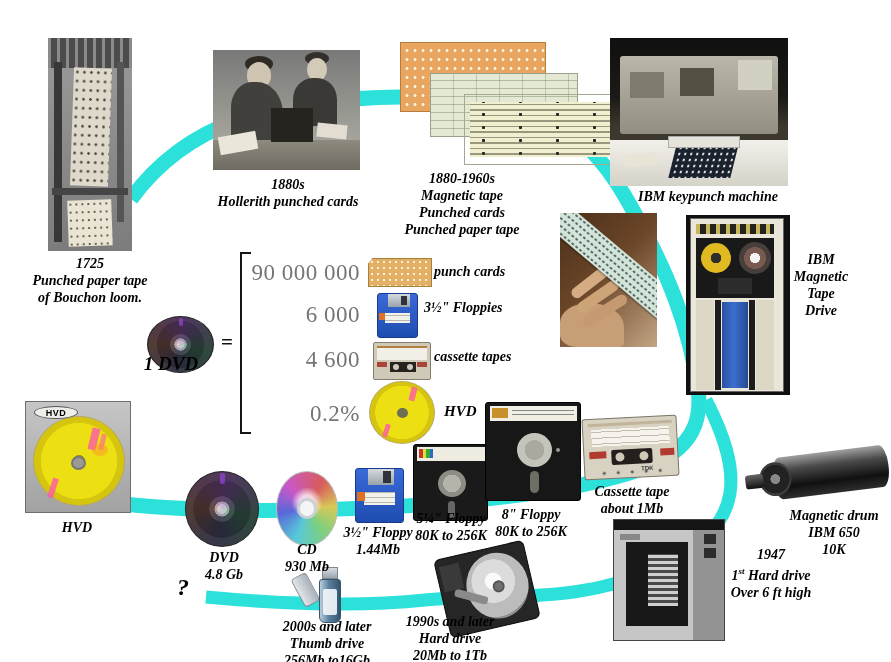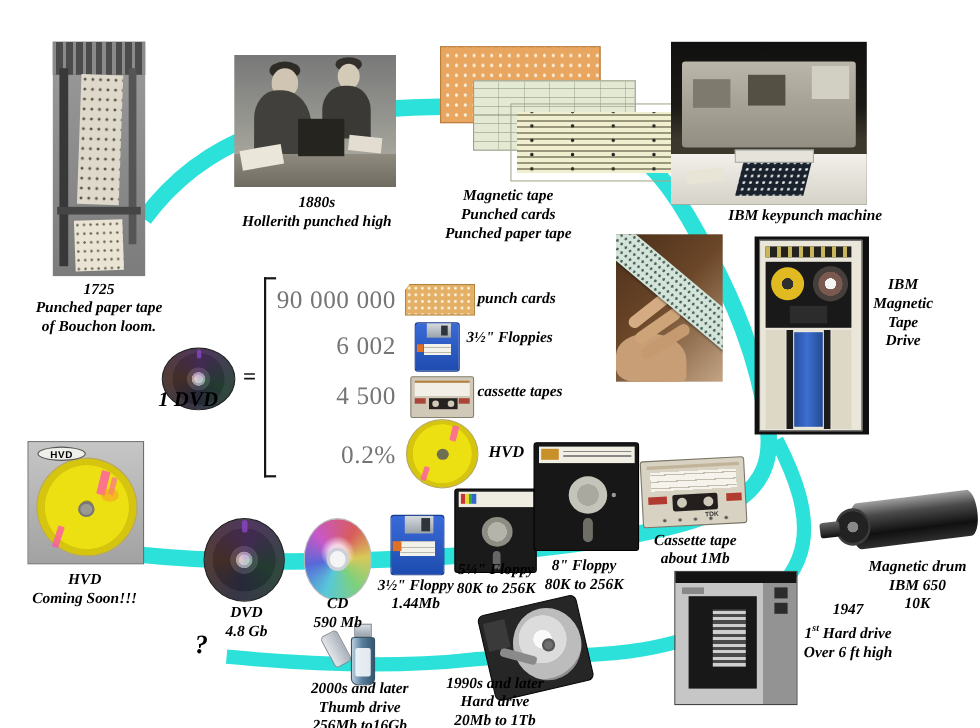--- a/index.html
+++ b/index.html
@@ -71,43 +71,44 @@
     <div class="a" style="left:92px;top:2px;width:24px;height:13px;background:#332f2a;border-radius:50%;"></div>
     <div class="a" style="left:94px;top:8px;width:20px;height:23px;background:#d4cab8;border-radius:50%;"></div>
     <div class="a" style="left:80px;top:28px;width:44px;height:48px;background:#3a3936;border-radius:45% 45% 0 0;"></div>
     <div class="a" style="left:0;bottom:0;width:100%;height:30px;background:linear-gradient(180deg,#8e8a7e,#6f6b61);"></div>
     <div class="a" style="left:58px;top:58px;width:42px;height:34px;background:#26241f;"></div>
     <div class="a" style="left:6px;top:84px;width:38px;height:18px;background:#eae6da;transform:rotate(-10deg);"></div>
     <div class="a" style="left:104px;top:74px;width:30px;height:14px;background:#e2ddd0;transform:rotate(6deg);"></div>
   </div>
   <div class="cap" style="left:188px;top:176px;width:200px;">
     <div>1880s</div>
-    <div>Hollerith punched high</div>
+    <div>Hollerith punched cards</div>
   </div>
 
   <div class="ph" style="left:400px;top:42px;width:146px;height:70px;background:#e8a660;border:1px solid #b87c3c;background-image:radial-gradient(circle,#faf0dc 1.2px,transparent 1.8px);background-size:8px 9px;background-position:2px 3px;"></div>
   <div class="ph" style="left:430px;top:73px;width:148px;height:64px;background:#e4e9d4;border:1px solid #9aa08e;background-image:repeating-linear-gradient(0deg,transparent 0 7px,rgba(120,130,100,.45) 7px 8px),repeating-linear-gradient(90deg,transparent 0 22px,rgba(120,130,100,.35) 22px 23px);"></div>
   <div class="ph" style="left:464px;top:94px;width:176px;height:71px;background:#f0f0d0;border:1px solid #a8a890;padding:7px 5px;background-image:repeating-linear-gradient(0deg,transparent 0 4px,rgba(70,62,40,.5) 4px 5.5px),radial-gradient(circle,#222 1.3px,transparent 1.9px);background-size:auto,37px 13px;background-clip:content-box,content-box;"></div>
   <div class="cap" style="left:362px;top:170px;width:200px;">
+    <div>1880-1960s</div>
     <div>Magnetic tape</div>
     <div>Punched cards</div>
     <div>Punched paper tape</div>
   </div>
 
   <div class="ph" style="left:610px;top:38px;width:178px;height:148px;background:linear-gradient(180deg,#101010 0%,#1c1a16 40%,#3c382e 60%);">
     <div class="a" style="left:10px;top:18px;width:158px;height:78px;background:linear-gradient(180deg,#bab6a9,#928e81);border-radius:3px;"></div>
     <div class="a" style="left:70px;top:30px;width:34px;height:28px;background:#545044;"></div>
     <div class="a" style="left:128px;top:22px;width:34px;height:30px;background:#d2cfc3;"></div>
     <div class="a" style="left:20px;top:34px;width:34px;height:26px;background:#7e7a6e;"></div>
     <div class="a" style="left:0;bottom:0;width:100%;height:46px;background:linear-gradient(180deg,#f2f0ea,#d5d2c8);"></div>
     <div class="a" style="left:58px;bottom:38px;width:72px;height:12px;background:#e6e3da;border:1px solid #aaa;"></div>
     <div class="a" style="left:62px;bottom:8px;width:62px;height:30px;background:#1a222e;transform:skewX(-14deg);background-image:radial-gradient(circle,#e0e0e0 1px,transparent 1.5px);background-size:6px 6px;background-position:2px 3px;"></div>
     <div class="a" style="left:14px;bottom:20px;width:34px;height:12px;background:#e8e4d6;transform:rotate(-6deg);"></div>
   </div>
-  <div class="cap" style="left:632px;top:188px;width:200px;">
+  <div class="cap" style="left:608px;top:188px;width:200px;">
     <div>IBM keypunch machine</div>
   </div>
 
   <div class="ph" style="left:560px;top:213px;width:97px;height:134px;background:linear-gradient(135deg,#4a2f1a 0%,#6b4628 45%,#9a795a 75%,#c3a584);overflow:hidden;">
     <div class="a" style="left:0;bottom:0;width:64px;height:44px;background:#c89e76;border-radius:50% 60% 10% 30%;"></div>
     <div class="a" style="left:8px;top:64px;width:44px;height:11px;background:#d4ab82;border-radius:6px;transform:rotate(-38deg);"></div>
     <div class="a" style="left:14px;top:78px;width:48px;height:11px;background:#cda378;border-radius:6px;transform:rotate(-35deg);"></div>
     <div class="a" style="left:20px;top:92px;width:50px;height:11px;background:#c59a70;border-radius:6px;transform:rotate(-32deg);"></div>
     <div class="a" style="left:-22px;top:34px;width:150px;height:30px;background:#d3e4da;background-image:radial-gradient(circle,#4e6156 1px,transparent 1.5px);background-size:5px 6px;transform:rotate(40deg);box-shadow:0 1px 2px rgba(0,0,0,.4);"></div>
   </div>
@@ -138,30 +139,30 @@
   <div class="cap" style="left:131px;top:355px;width:80px;font-size:19px;">
     <div>1 DVD</div>
   </div>
   <div class="eq-equals">=</div>
   <div class="bracket"></div>
 
   <div class="qty" style="top:260px;">90 000 000</div>
   <div class="ph" style="left:368px;top:258px;width:64px;height:29px;background:#e3b066;border:1px solid #a8803e;background-image:radial-gradient(circle,#fbf2de 1px,transparent 1.5px);background-size:6px 6px;clip-path:polygon(7% 0,100% 0,100% 100%,0 100%,0 20%);"></div>
   <div class="eqlabel" style="left:434px;top:264px;">punch cards</div>
 
-  <div class="qty" style="top:302px;">6 002</div>
+  <div class="qty" style="top:302px;">6 000</div>
   <div class="ph f35" style="left:377px;top:293px;width:41px;height:45px;">
     <div class="f35-shutter"></div>
     <div class="f35-slot"></div>
     <div class="f35-label"></div>
     <div class="f35-orange"></div>
   </div>
   <div class="eqlabel" style="left:424px;top:300px;">3½" Floppies</div>
 
-  <div class="qty" style="top:347px;">4 500</div>
+  <div class="qty" style="top:347px;">4 600</div>
   <div class="ph" style="left:373px;top:342px;width:58px;height:38px;background:#d0c9b8;border:1px solid #847e6e;border-radius:2px;">
     <div class="a" style="left:3px;top:3px;width:50px;height:14px;background:#f2efe6;border-top:2px solid #b08040;"></div>
     <div class="a" style="left:16px;top:19px;width:26px;height:10px;background:#262220;"></div>
     <div class="a" style="left:19px;top:21px;width:6px;height:6px;background:#cfc9b9;border-radius:50%;"></div>
     <div class="a" style="left:33px;top:21px;width:6px;height:6px;background:#cfc9b9;border-radius:50%;"></div>
     <div class="a" style="left:3px;top:19px;width:10px;height:5px;background:#a84538;"></div>
     <div class="a" style="right:3px;top:19px;width:10px;height:5px;background:#a84538;"></div>
   </div>
   <div class="eqlabel" style="left:434px;top:349px;">cassette tapes</div>
 
@@ -177,37 +178,36 @@
     <div class="a hvd-disc" style="left:7px;top:14px;width:92px;height:90px;"></div>
     <div class="a" style="left:45px;top:54px;width:15px;height:14px;background:#9a9a90;border-radius:50%;border:2px solid #777;"></div>
     <div class="pink" style="left:64px;top:26px;width:8px;height:22px;transform:rotate(14deg);"></div>
     <div class="pink" style="left:74px;top:32px;width:5px;height:16px;opacity:.55;transform:rotate(14deg);"></div>
     <div class="pink" style="left:24px;top:76px;width:6px;height:20px;transform:rotate(18deg);"></div>
     <div class="a" style="left:66px;top:42px;width:16px;height:12px;background:#ff9030;opacity:.45;border-radius:50%;"></div>
     <div class="a" style="left:8px;top:4px;width:44px;height:13px;background:#efefea;border:1px solid #555;border-radius:50%;text-align:center;font:bold 9px/12px 'Liberation Sans',sans-serif;letter-spacing:.5px;">HVD</div>
   </div>
   <div class="cap" style="left:2px;top:519px;width:150px;">
     <div>HVD</div>
-    <div>Coming Soon!!!</div>
   </div>
 
   <div class="ph dvd" style="left:185px;top:471px;width:74px;height:76px;">
     <div class="dvd-streak"></div>
   </div>
   <div class="cap" style="left:180px;top:549px;width:88px;">
     <div>DVD</div>
     <div>4.8 Gb</div>
   </div>
 
   <div class="ph" style="left:276px;top:471px;width:62px;height:75px;border-radius:50%;border:1px solid #bbb;background:radial-gradient(circle at 50% 42%, rgba(255,255,255,.75) 0 14%, rgba(255,255,255,0) 30%),conic-gradient(from 30deg,#d85c5c,#d8c858 55deg,#7ed07e 115deg,#58c8d8 170deg,#5868d8 230deg,#c858c8 290deg,#d85c5c 360deg);">
     <div class="a" style="left:33%;top:36%;width:34%;height:28%;background:#f5f5f5;border:3px solid #ccd0d8;border-radius:50%;"></div>
   </div>
   <div class="cap" style="left:267px;top:541px;width:80px;font-family:Liberation Serif, serif;">
     <div>CD</div>
-    <div>590 Mb</div>
+    <div>930 Mb</div>
   </div>
 
   <div class="ph f35" style="left:355px;top:468px;width:49px;height:55px;">
     <div class="f35-shutter"></div>
     <div class="f35-slot"></div>
     <div class="f35-label"></div>
     <div class="f35-orange"></div>
   </div>
   <div class="cap" style="left:328px;top:524px;width:100px;">
     <div>3½" Floppy</div>

